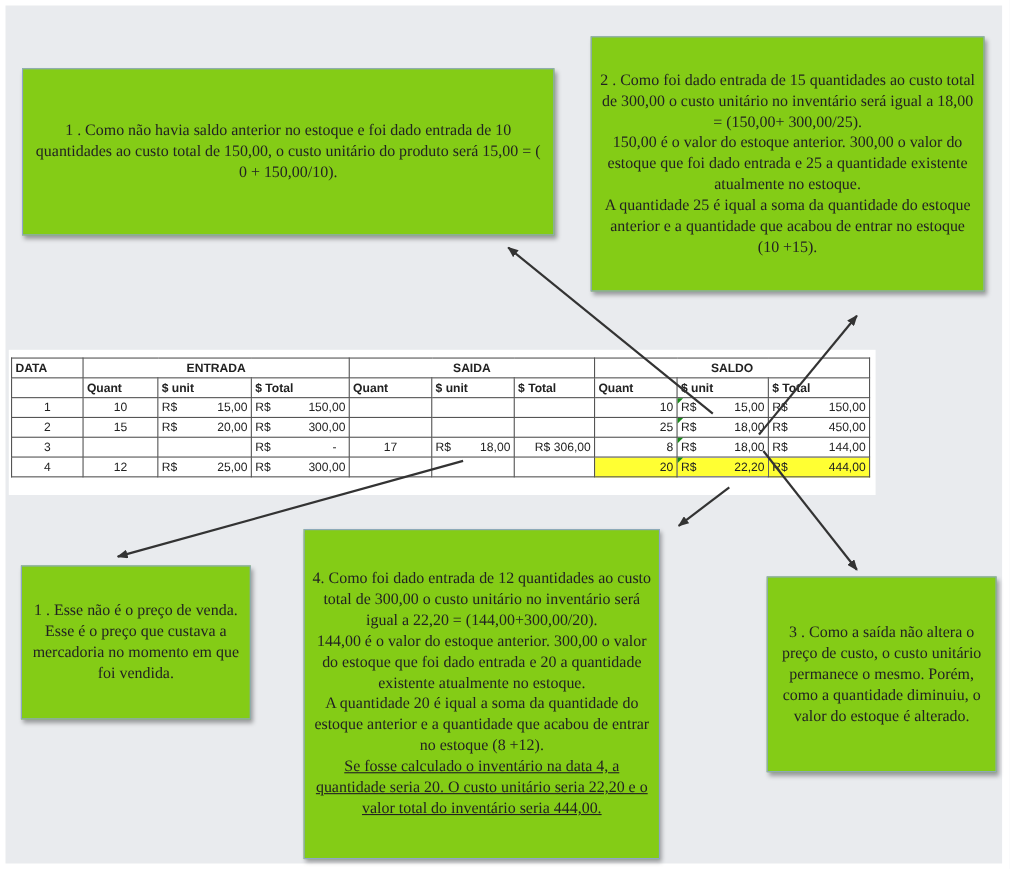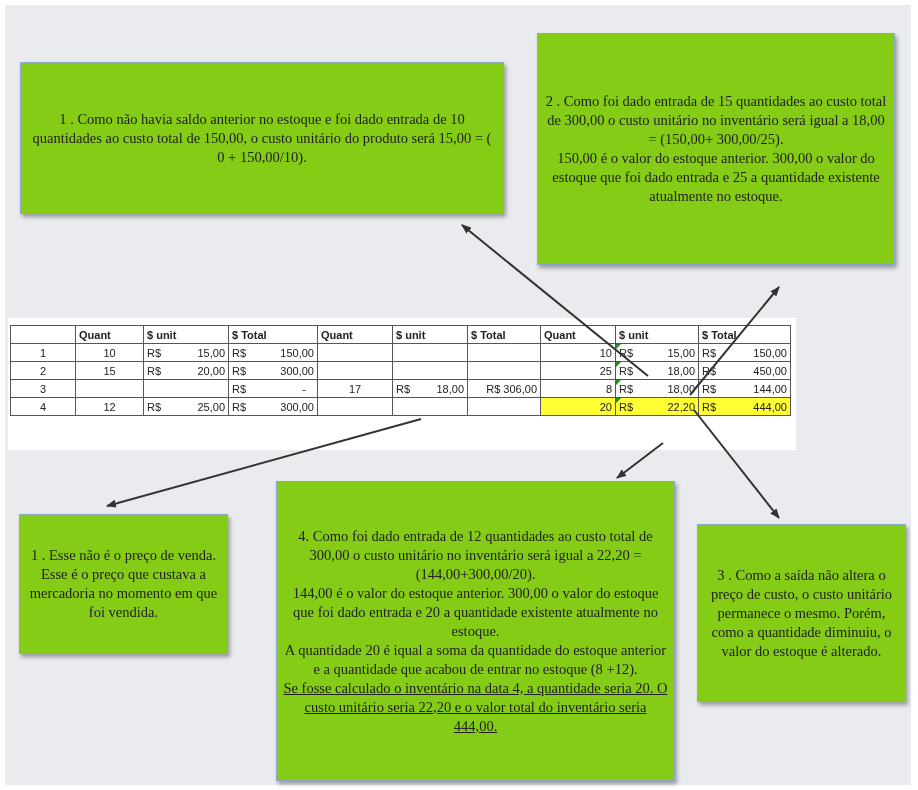--- a/index.html
+++ b/index.html
@@ -29,39 +29,46 @@
 <div class="note" style="left:20px; top:62px; width:484px; height:152px;align-items:center;">
   <div class="txt" style="padding:0 10px;">
       <p>1 . Como não havia saldo anterior no estoque e foi dado entrada de 10 quantidades ao custo total de 150,00,  o custo unitário do produto  será 15,00 = ( 0 + 150,00/10).</p>
     </div>
 </div>
 
 <div class="note" style="left:537px; top:33px; width:358px; height:232px;">
   <div class="txt">
     <p>2 . Como foi dado entrada de 15 quantidades ao custo total de 300,00 o custo unitário no inventário será igual a 18,00 = (150,00+ 300,00/25).</p>
     <p>150,00 é o valor do estoque anterior. 300,00 o valor do estoque que foi dado entrada e 25 a quantidade existente atualmente no estoque.</p>
+    <p>A quantidade 25 é iqual a soma da quantidade do estoque anterior e a quantidade que acabou de entrar no estoque (10 +15).</p>
   </div>
 </div>
 
 <div class="sheet"></div>
 
 <table class="inv">
   <colgroup>
     <col style="width:65px">
       <col style="width:68px">
       <col style="width:85px">
       <col style="width:89px">
     <col style="width:75px">
       <col style="width:75px">
       <col style="width:73px">
     <col style="width:75px">
       <col style="width:83px">
       <col style="width:92px">
   </colgroup>
   <tbody>
+      <tr>
+    <td class="h">DATA</td>
+    <td class="h c" colspan="3">ENTRADA</td>
+    <td class="h c" colspan="3">SAIDA</td>
+    <td class="h c" colspan="3">SALDO</td>
+  </tr>
   <tr>
     <td></td>
     <td class="h">Quant</td>
     <td class="h">$ unit</td>
     <td class="h">$ Total</td>
     <td class="h">Quant</td>
     <td class="h">$ unit</td>
     <td class="h">$ Total</td>
     <td class="h">Quant</td>
     <td class="h">$ unit</td>
@@ -201,21 +208,21 @@
   </tr>
 </tbody>
   </table>
 
 <div class="note" style="left:19px; top:514px; width:209px; height:140px;">
   <div class="txt" style="padding:0 4px;">
       <p>1 . Esse não é o preço de venda. Esse é o preço que custava a mercadoria no momento em que foi vendida.</p>
     </div>
 </div>
 
-<div class="note" style="left:276px; top:481px; width:399px; height:300px;">
+<div class="note" style="left:276px; top:481px; width:324px; height:300px;">
   <div class="txt" style="padding:0 6px;">
     <p>4. Como foi dado entrada de 12 quantidades ao custo total de 300,00 o custo unitário no inventário será igual a 22,20 = (144,00+300,00/20).</p>
     <p>144,00 é o valor do estoque anterior. 300,00 o valor do estoque que foi dado entrada e 20 a quantidade existente atualmente no estoque.</p>
     <p>A quantidade 20 é iqual a soma da quantidade do estoque anterior e a quantidade que acabou de entrar no estoque (8 +12).</p>
     <p class="u">Se fosse calculado o inventário na data 4, a quantidade seria 20. O custo unitário seria 22,20 e o valor total do inventário seria 444,00.</p>
   </div>
 </div>
 
 <div class="note" style="left:697px; top:524px; width:209px; height:178px;">
   <div class="txt" style="padding:0 6px;">

